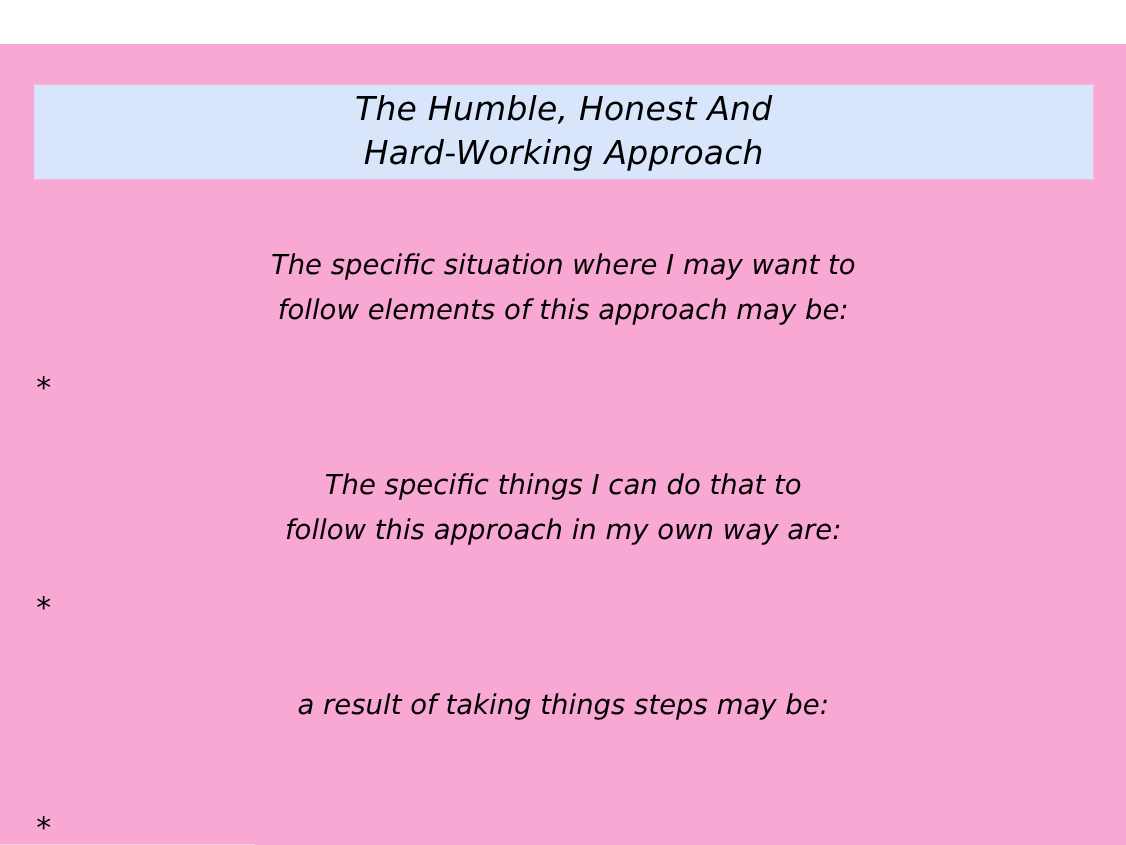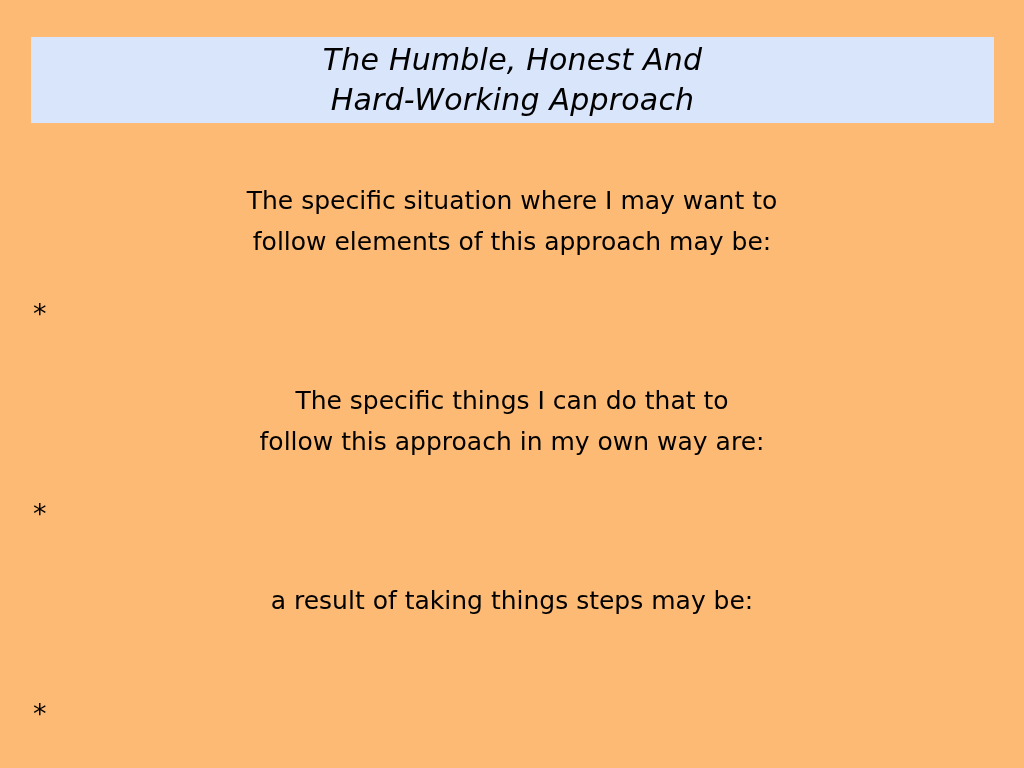--- a/index.html
+++ b/index.html
@@ -11,21 +11,22 @@
     width: 1024px;
     height: 768px;
     font-family: "DejaVu Sans", sans-serif;
     color: #000000;
     overflow: hidden;
     position: relative;
   }
   .slide {
     position: absolute;
     inset: 0;
-    background: #fdba74;
+    background: #f9a8d4;
+    margin-top: 40px;
   }
   .title-band {
     position: absolute;
     left: 31px;
     top: 37px;
     width: 963px;
     height: 86px;
     background: #d9e5fa;
     display: flex;
     flex-direction: column;
@@ -41,20 +42,21 @@
     letter-spacing: 0.2px;
     white-space: nowrap;
   }
   .block {
     position: absolute;
     left: 0;
     width: 1024px;
     text-align: center;
   }
   .block-line {
+    font-style: italic;
     font-size: 25px;
     line-height: 41px;
     color: #000000;
     white-space: nowrap;
   }
   .bullet {
     position: absolute;
     left: 33px;
     font-size: 27px;
     line-height: 27px;

